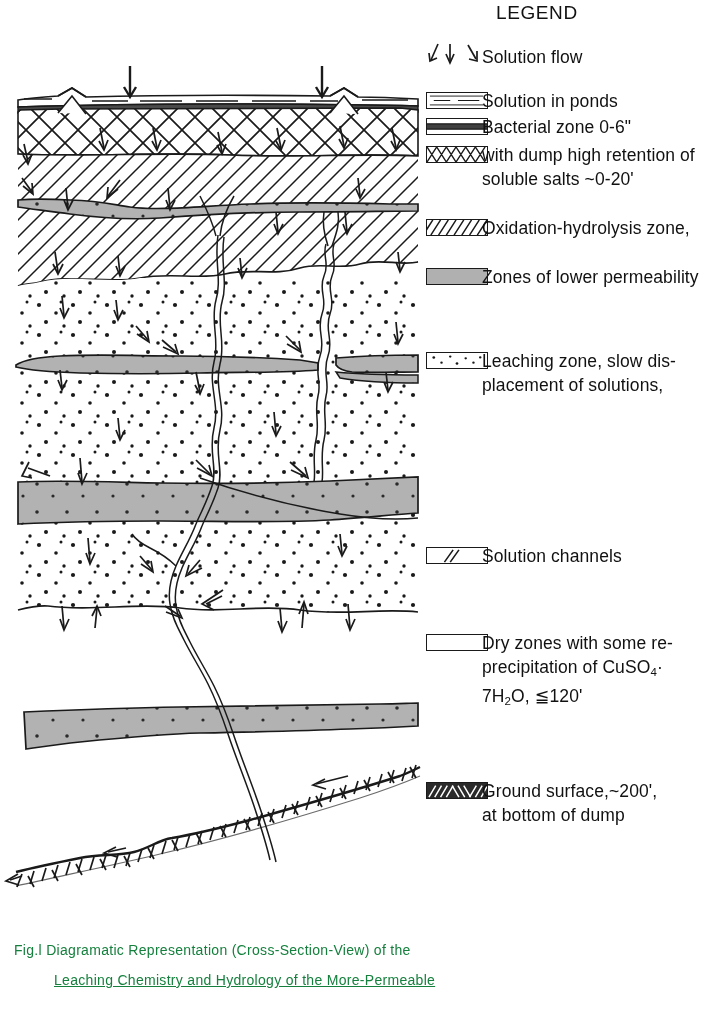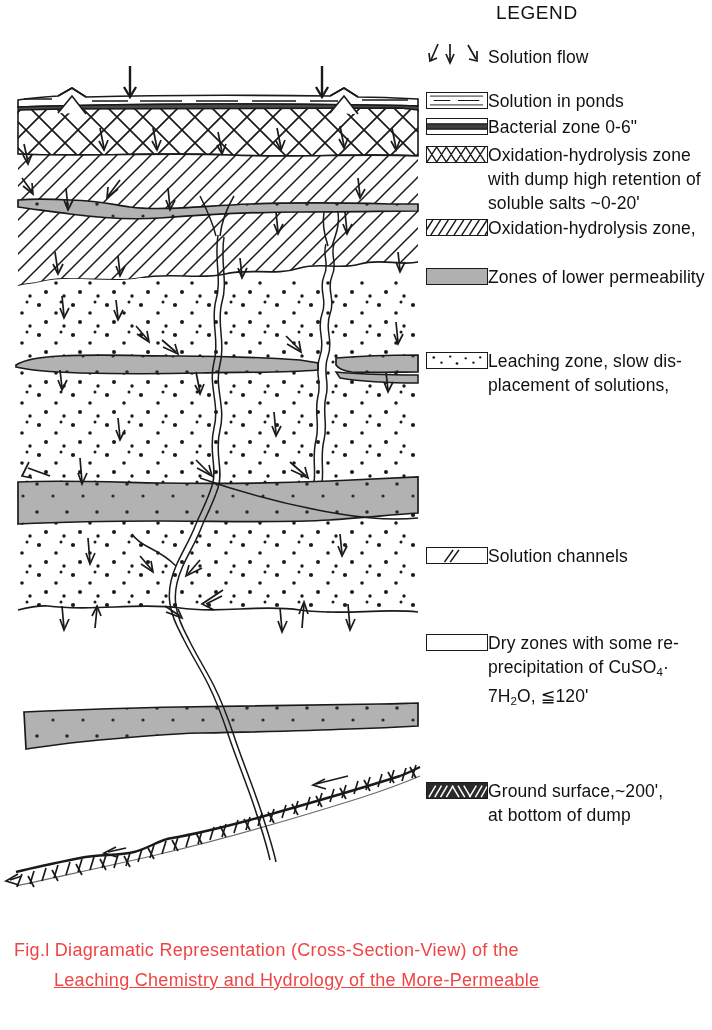--- a/index.html
+++ b/index.html
@@ -51,21 +51,21 @@
   }
   .legend-swatch {
     position: absolute;
     left: 2px;
     width: 62px;
     height: 17px;
     box-sizing: border-box;
   }
   .legend-text {
     position: absolute;
-    left: 64px;
+    left: 58px;
     top: -3px;
     font-size: 17.5px;
     line-height: 24px;
     color: #111;
     letter-spacing: 0.1px;
     white-space: nowrap;
   }
   .legend-text .l2, .legend-text .l3 {
     display: block;
     white-space: nowrap;
@@ -80,24 +80,24 @@
     background: #ffffff;
   }
   .sw-svg { display:block; width:100%; height:100%; }
 
   
   .caption {
     position: absolute;
     left: 14px;
     top: 935px;
     width: 690px;
-    font-size: 18px;
+    font-size: 14px;
     line-height: 30px;
     letter-spacing: 0.3px;
-    color: #ef4444;
+    color: #15803d;
   }
   .caption .cline { display: block; white-space: nowrap; }
   .caption .cl2, .caption .cl3 { padding-left: 40px; text-decoration: underline; }
 </style>
 </head>
 <body>
 
 <div id="page">
 
   <svg class="diagram-svg" viewBox="0 0 712 1030">
@@ -475,21 +475,20 @@
       <div class="legend-swatch sw-box">
         <svg class="sw-svg" viewBox="0 0 62 17" preserveAspectRatio="none">
           <g stroke="#1a1a1a" stroke-width="1.5" fill="none">
             <path d="M0,0 L10,17 M10,0 L0,17 M10,17 L20,0 M20,17 L10,0
                      M20,0 L30,17 M30,0 L20,17 M30,17 L40,0 M40,17 L30,0
                      M40,0 L50,17 M50,0 L40,17 M50,17 L60,0 M60,17 L50,0"></path>
           </g>
         </svg>
       </div>
       <div class="legend-text">
-        <span class="l1">Oxidation-hydrolysis zone</span>
         <span class="l2">with dump high retention of</span>
         <span class="l3">soluble salts ~0-20'</span>
       </div>
     </div>
 
     <div class="legend-row" style="top:219px;">
       <div class="legend-swatch sw-box">
         <svg class="sw-svg" viewBox="0 0 62 17" preserveAspectRatio="none">
           <g stroke="#1a1a1a" stroke-width="1.6" fill="none">
             <path d="M-4,17 L6,0 M4,17 L14,0 M12,17 L22,0 M20,17 L30,0

